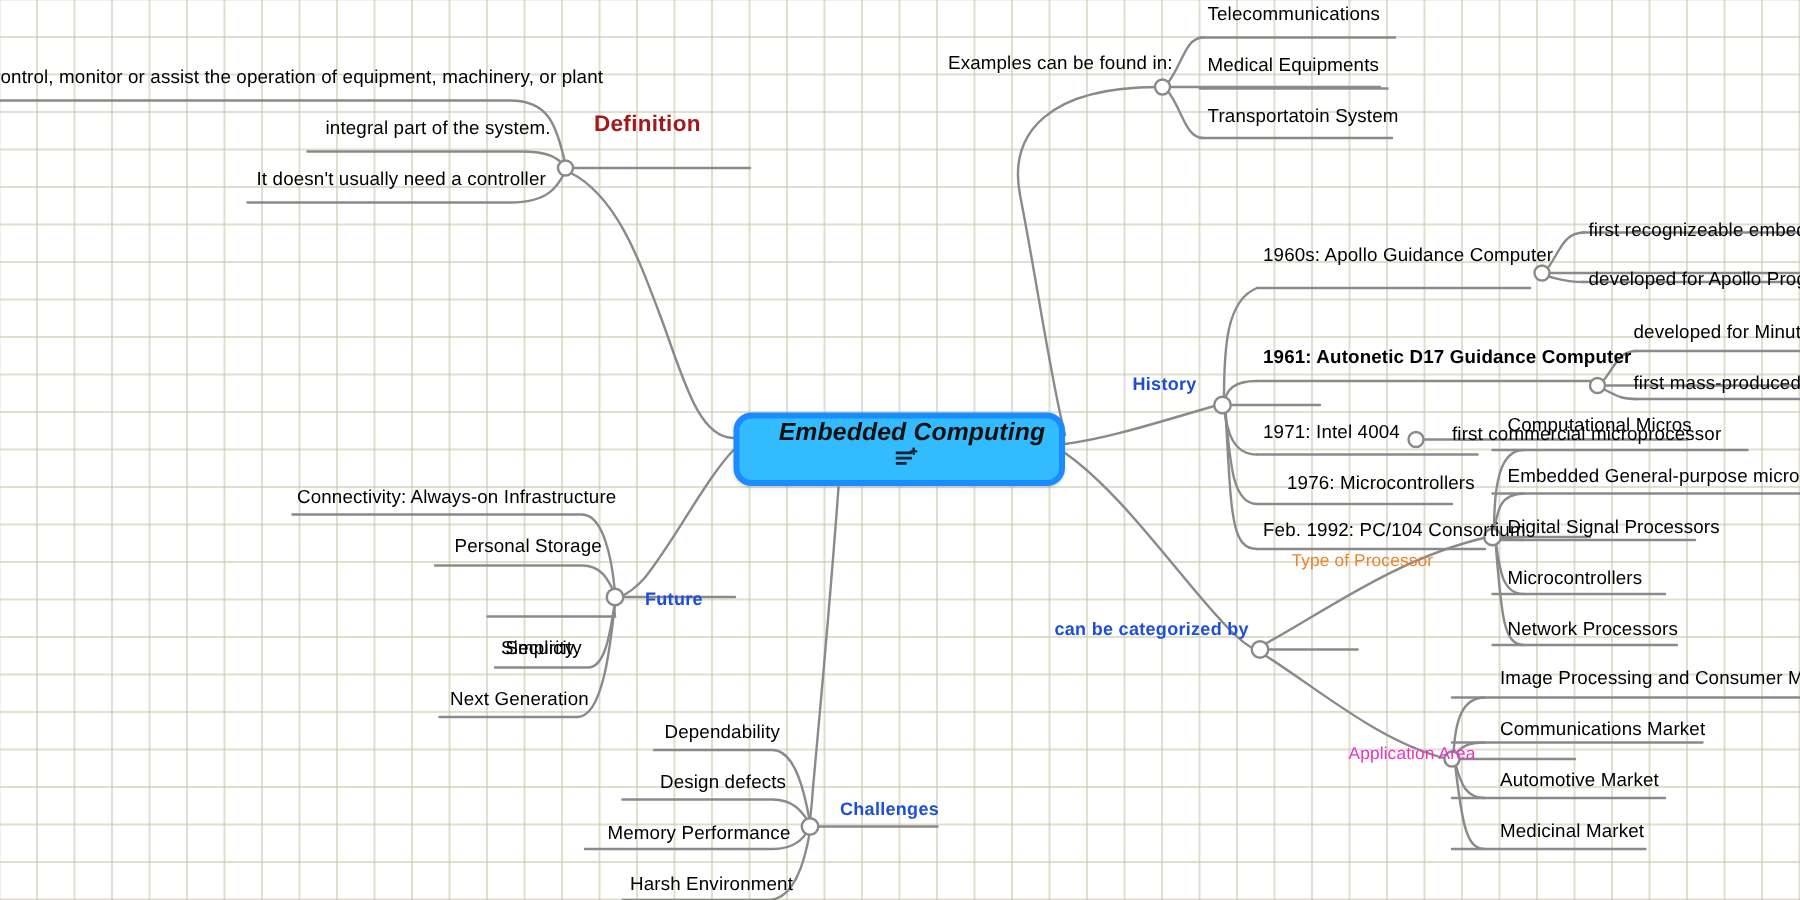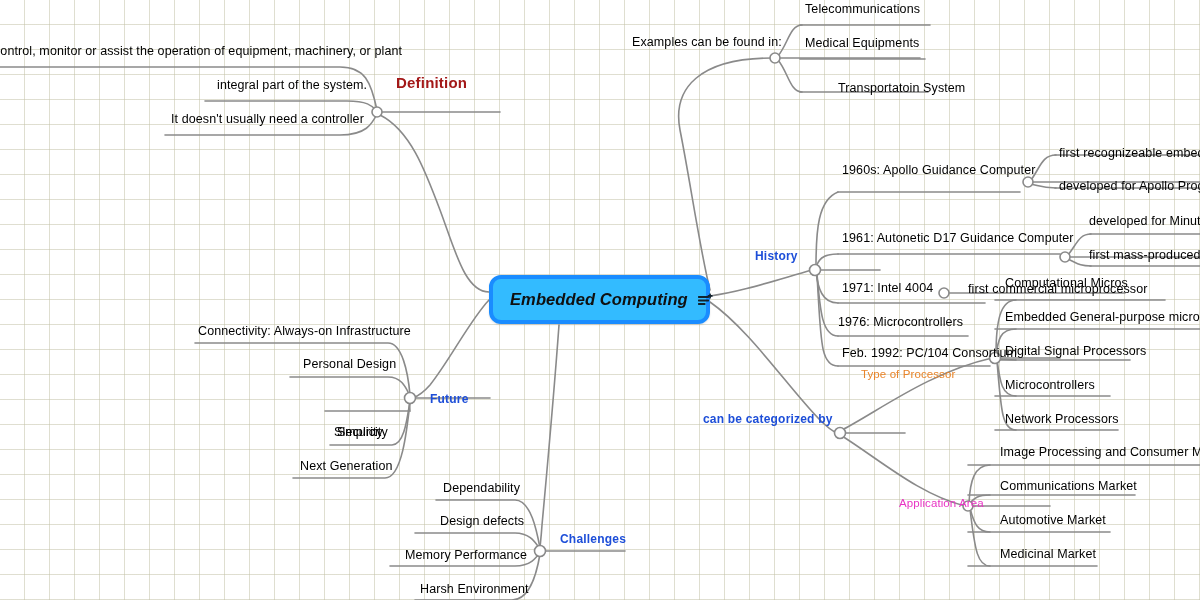--- a/index.html
+++ b/index.html
@@ -27,20 +27,21 @@
   .lbl.app{color:#e833c4;font-size:11.5px;margin-left:30px;}
   
   #root{
     position:absolute;left:489px;top:275px;width:221px;height:49px;
     border-radius:12px;
     background:#33bbff;
     border:4px solid #1a8cff;
     box-sizing:border-box;
     display:flex;align-items:center;
     box-shadow:0 1px 2px rgba(0,0,0,.12);
+    flex-direction:column;
   }
   #root-title{
     font-style:italic;font-weight:bold;font-size:16.5px;color:#101010;
     margin-left:17px;letter-spacing:.1px;white-space:nowrap;
   }
   #root-icon{margin-left:10px;display:flex;align-items:center;}
 </style>
 </head>
 <body>
 
@@ -174,27 +175,27 @@
   </div>
 
   <div class="lbl def" style="left:396px;top:76px;">Definition</div>
   <div class="lbl" style="left:-6px;top:44px;">control, monitor or assist the operation of equipment, machinery, or plant</div>
   <div class="lbl" style="left:217px;top:78px;">integral part of the system.</div>
   <div class="lbl" style="left:171px;top:112px;">It doesn't usually need a controller</div>
 
   <div class="lbl" style="left:632px;top:35px;">Examples can be found in:</div>
   <div class="lbl" style="left:805px;top:2px;">Telecommunications</div>
   <div class="lbl" style="left:805px;top:36px;">Medical Equipments</div>
-  <div class="lbl" style="left:838px;top:70px;margin-top:11px;">Transportatoin System</div>
+  <div class="lbl" style="left:805px;top:70px;">Transportatoin System</div>
 
   <div class="lbl bold" style="left:755px;top:249px;">History</div>
   <div class="lbl" style="left:842px;top:163px;">1960s: Apollo Guidance Computer</div>
-  <div class="lbl" style="left:842px;top:231px;">1961: Autonetic D17 Guidance Computer</div>
+  <div class="lbl" style="left:842px;top:231px;font-weight:bold;">1961: Autonetic D17 Guidance Computer</div>
   <div class="lbl" style="left:842px;top:281px;">1971: Intel 4004</div>
-  <div class="lbl" style="left:838px;top:315px;">1976: Microcontrollers</div>
+  <div class="lbl" style="left:858px;top:315px;">1976: Microcontrollers</div>
   <div class="lbl" style="left:842px;top:346px;">Feb. 1992: PC/104 Consortium</div>
 
   <div class="lbl" style="left:1059px;top:146px;">first recognizeable embedded</div>
   <div class="lbl" style="left:1059px;top:179px;">developed for Apollo Program</div>
   <div class="lbl" style="left:1089px;top:214px;">developed for Minutema</div>
   <div class="lbl" style="left:1089px;top:248px;">first mass-produced em</div>
   <div class="lbl" style="left:968px;top:282px;">first commercial microprocessor</div>
 
   <div class="lbl bold" style="left:703px;top:412px;">can be categorized by</div>
 
@@ -206,21 +207,21 @@
   <div class="lbl" style="left:1005px;top:412px;">Network Processors</div>
 
   <div class="lbl app" style="left:869px;top:496px;">Application Area</div>
   <div class="lbl" style="left:1000px;top:445px;">Image Processing and Consumer Market</div>
   <div class="lbl" style="left:1000px;top:479px;">Communications Market</div>
   <div class="lbl" style="left:1000px;top:513px;">Automotive Market</div>
   <div class="lbl" style="left:1000px;top:547px;">Medicinal Market</div>
 
   <div class="lbl bold" style="left:430px;top:392px;">Future</div>
   <div class="lbl" style="left:198px;top:324px;">Connectivity: Always-on Infrastructure</div>
-  <div class="lbl" style="left:303px;top:357px;">Personal Design</div>
+  <div class="lbl" style="left:303px;top:357px;">Personal Storage</div>
   <div class="lbl" style="left:334px;top:377px;margin-top:48px;">Simplicity</div>
   <div class="lbl" style="left:337px;top:425px;">Security</div>
   <div class="lbl" style="left:300px;top:459px;">Next Generation</div>
 
   <div class="lbl bold" style="left:560px;top:532px;">Challenges</div>
   <div class="lbl" style="left:443px;top:481px;">Dependability</div>
   <div class="lbl" style="left:440px;top:514px;">Design defects</div>
   <div class="lbl" style="left:405px;top:548px;">Memory Performance</div>
   <div class="lbl" style="left:420px;top:582px;">Harsh Environment</div>
 

